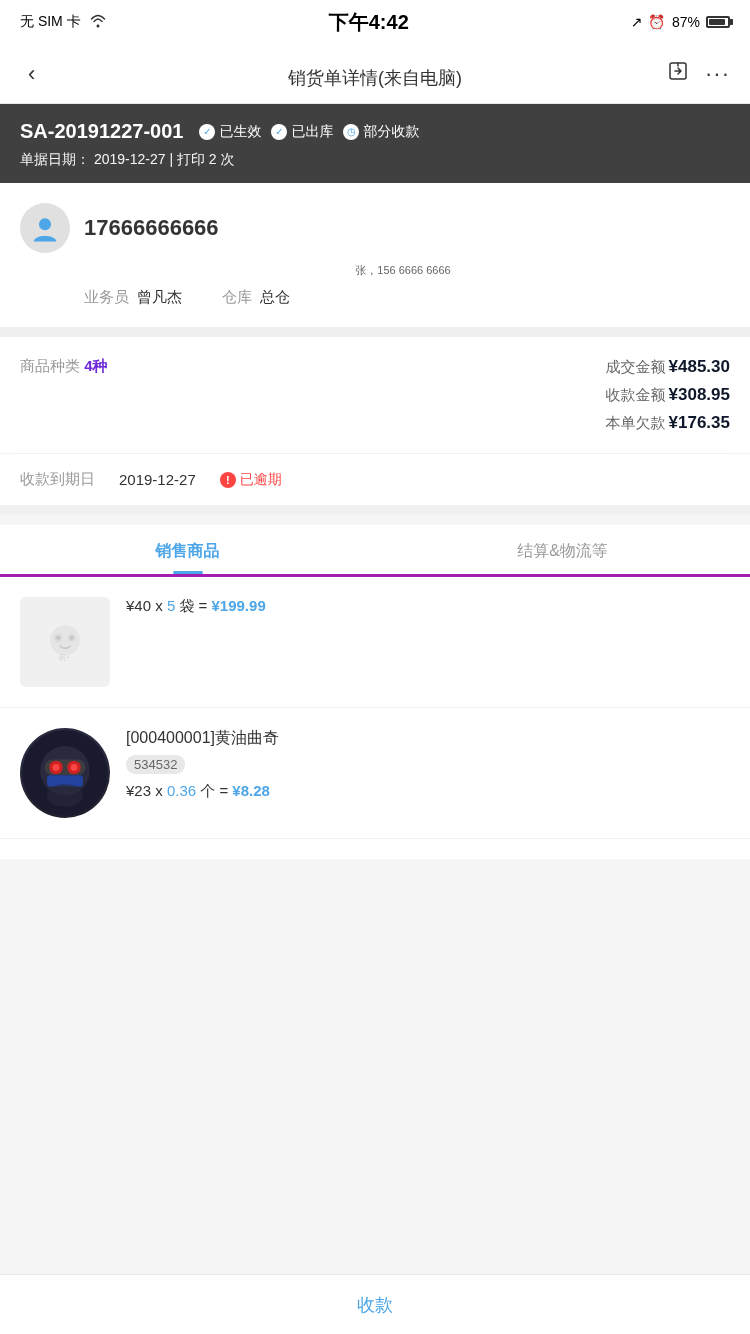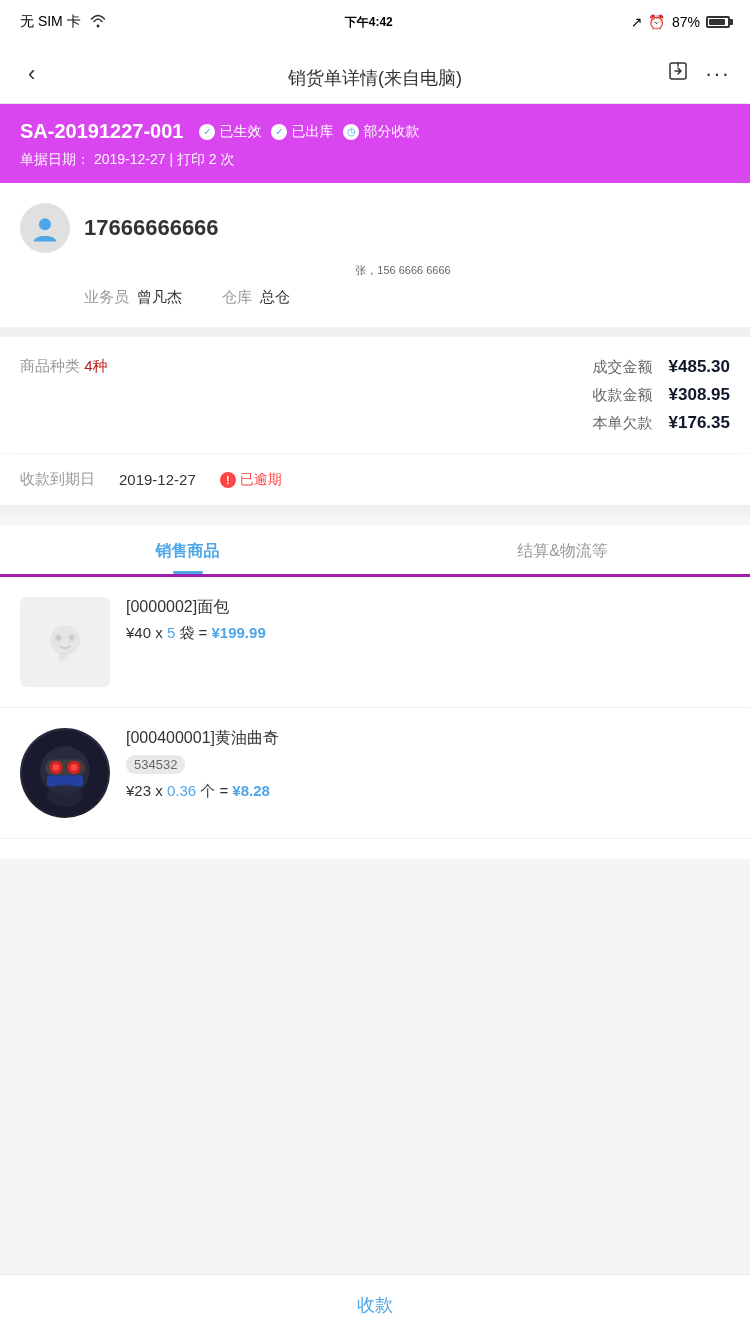--- a/index.html
+++ b/index.html
@@ -17,21 +17,21 @@
       background: #fff;
       height: 44px;
       display: flex;
       align-items: center;
       justify-content: space-between;
       padding: 0 20px;
       font-size: 14px;
       font-weight: 500;
     }
     .status-left { display: flex; align-items: center; gap: 8px; }
-    .status-center { font-size: 12px; font-weight: 600; }
+    .status-center { font-size: 20px; font-weight: 600; }
     .status-right { display: flex; align-items: center; gap: 6px; font-size: 14px; }
 
     
     .nav-bar {
       background: #fff;
       height: 60px;
       display: flex;
       align-items: center;
       padding: 0 20px;
       border-bottom: 1px solid #e8e8e8;
@@ -59,21 +59,21 @@
       gap: 16px;
     }
     .nav-icon {
       font-size: 20px;
       color: #333;
       cursor: pointer;
     }
 
     
     .order-header {
-      background: #d946ef;
+      background: #404040;
       padding: 16px 20px 14px;
     }
     .order-header-top {
       display: flex;
       align-items: center;
       gap: 16px;
       margin-bottom: 8px;
     }
     .order-id {
       font-size: 20px;
@@ -182,31 +182,31 @@
       display: flex;
       justify-content: space-between;
       align-items: flex-start;
     }
     .summary-left .summary-item {
       font-size: 15px;
       color: #666;
       margin-bottom: 4px;
     }
     .summary-left .summary-label { color: #999; }
-    .summary-left .summary-val { color: #b91c1c; font-weight: 400; }
+    .summary-left .summary-val { color: #6d28d9; font-weight: 700; }
     .summary-right {
       display: flex;
       flex-direction: column;
       align-items: flex-end;
       gap: 8px;
     }
     .amount-row {
       display: flex;
       align-items: center;
-      gap: 16px;
+      gap: 3px;
       font-size: 15px;
     }
     .amount-label { color: #666; }
     .amount-value { color: #0f172a; font-weight: 600; font-size: 17px; }
 
     
     .due-section {
       background: #fff;
       padding: 16px 20px;
       display: flex;
@@ -536,23 +536,20 @@
         <circle cx="30" cy="28" r="18" fill="#ccc"></circle>
         <circle cx="22" cy="25" r="5" fill="#aaa"></circle>
         <circle cx="38" cy="25" r="5" fill="#aaa"></circle>
         <circle cx="22" cy="25" r="2.5" fill="#666"></circle>
         <circle cx="38" cy="25" r="2.5" fill="#666"></circle>
         <path d="M24 35 Q30 40 36 35" stroke="#666" stroke-width="1.5" fill="none" stroke-linecap="round"></path>
         <text x="22" y="52" font-size="9" fill="#999" font-family="sans-serif">易+</text>
       </svg>
     </div>
     <div class="product-info">
-      <div class="product-name">
-        <span>[0000002]</span><span>面包</span>
-      </div>
       <div class="product-price">
         <span>¥40</span>
         <span> x </span>
         <span class="qty">5</span>
         <span>袋</span>
         <span> = </span>
         <span class="total">¥199.99</span>
       </div>
     </div>
   </div>

